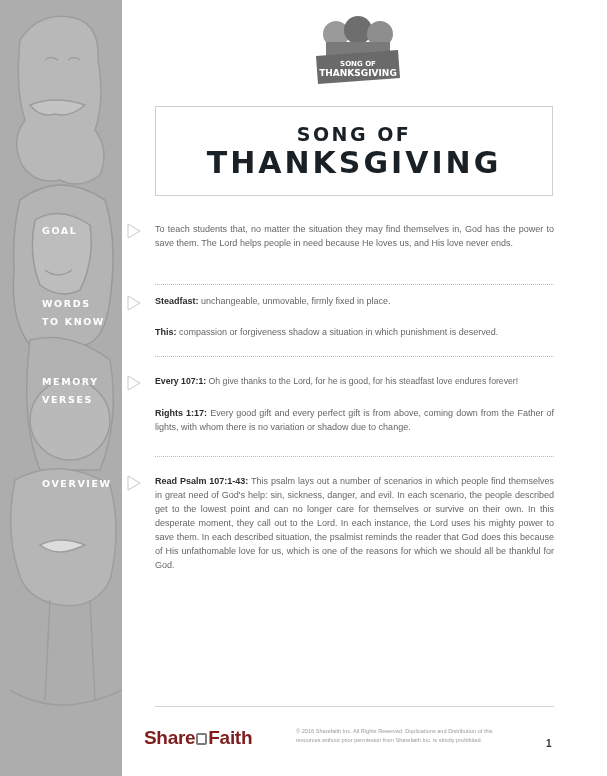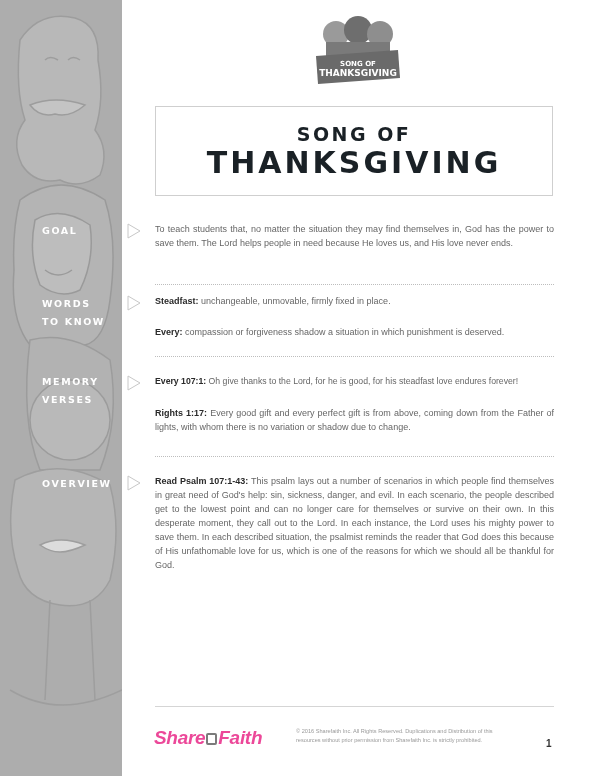--- a/index.html
+++ b/index.html
@@ -54,23 +54,23 @@
     .content b { color: #2a2a2a; }
     .divider {
       position: absolute; left: 155px; width: 399px; height: 0;
       border-top: 1px dotted #bdbdbd;
     }
     .footer-rule {
       position: absolute; left: 155px; top: 706px; width: 399px; height: 0;
       border-top: 1px solid #d5d5d5;
     }
     .brand {
-      position: absolute; left: 154px; top: 727px;
-      font-family: "Liberation Sans", sans-serif; font-style: italic; font-weight: bold;
-      font-size: 19px; color: #ec4899; letter-spacing: -0.3px;
+      position: absolute; left: 144px; top: 727px;
+      font-family: "Liberation Sans", sans-serif; font-weight: bold;
+      font-size: 19px; color: #7f1d1d; letter-spacing: -0.3px;
     }
     .copyright {
       position: absolute; left: 296px; top: 727px; width: 200px;
       font-size: 5.6px; line-height: 9px; color: #9a9a9a;
     }
     .page-num {
       position: absolute; left: 546px; top: 738px;
       font-weight: bold; font-size: 10px; color: #333;
     }
   </style>
@@ -133,21 +133,21 @@
   <div>WORDS</div>
   <div>TO KNOW</div>
 </div>
 <svg class="arrow" style="top:295px;" viewBox="0 0 14 16">
     <path d="M1 1 L13 8 L1 15 Z" fill="none" stroke="#c8c8c8" stroke-width="1"></path>
   </svg>
 <div class="content" style="top:294px;">
   <b>Steadfast:</b><span> unchangeable, unmovable, firmly fixed in place.</span>
 </div>
 <div class="content" style="top:325px;">
-  <b>Every:</b><span> compassion or forgiveness shadow a situation in which punishment is deserved.</span>
+  <b>This:</b><span> compassion or forgiveness shadow a situation in which punishment is deserved.</span>
 </div>
 <div class="divider" style="top:356px;"></div>
 
 <div class="side-label" style="top:373px;">
   <div>MEMORY</div>
   <div>VERSES</div>
 </div>
 <svg class="arrow" style="top:375px;" viewBox="0 0 14 16">
     <path d="M1 1 L13 8 L1 15 Z" fill="none" stroke="#c8c8c8" stroke-width="1"></path>
   </svg>

